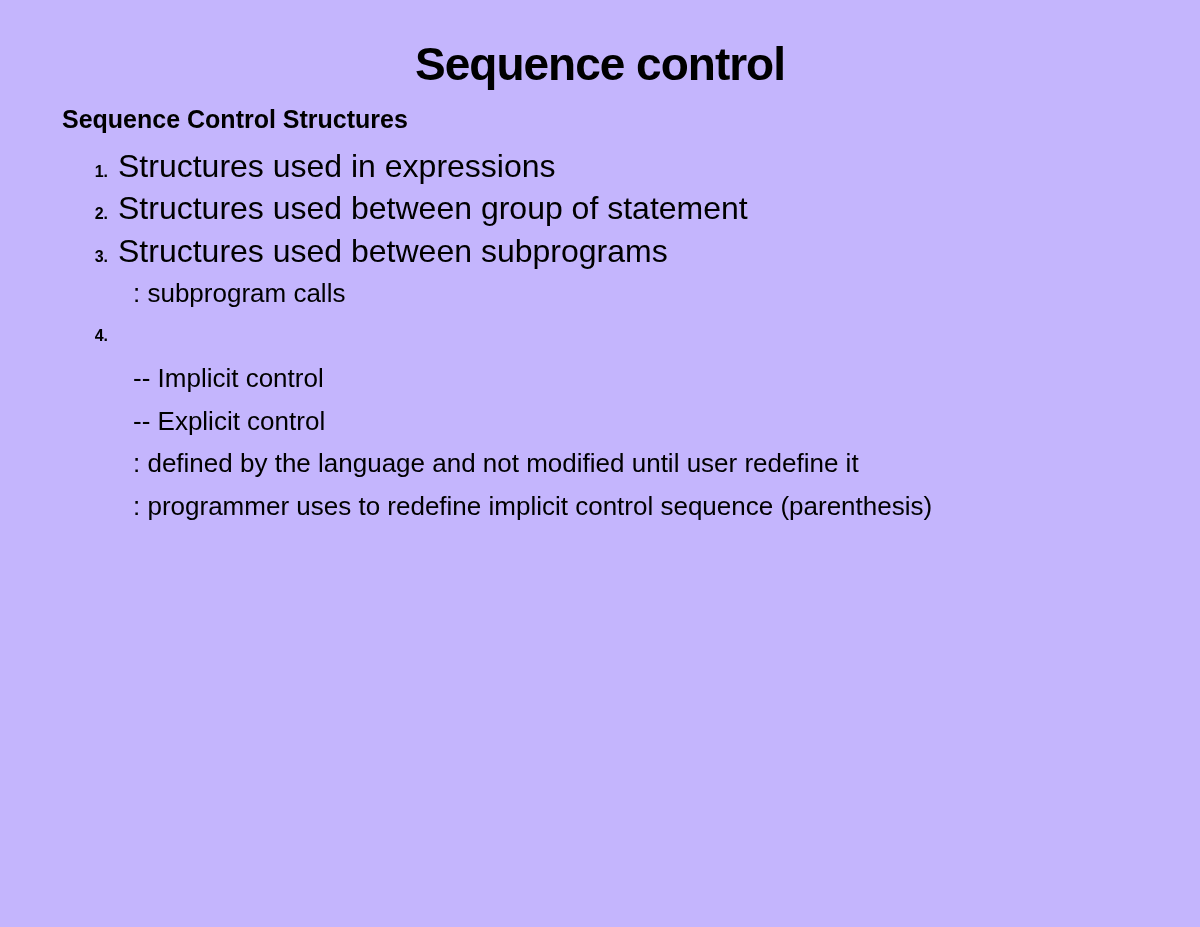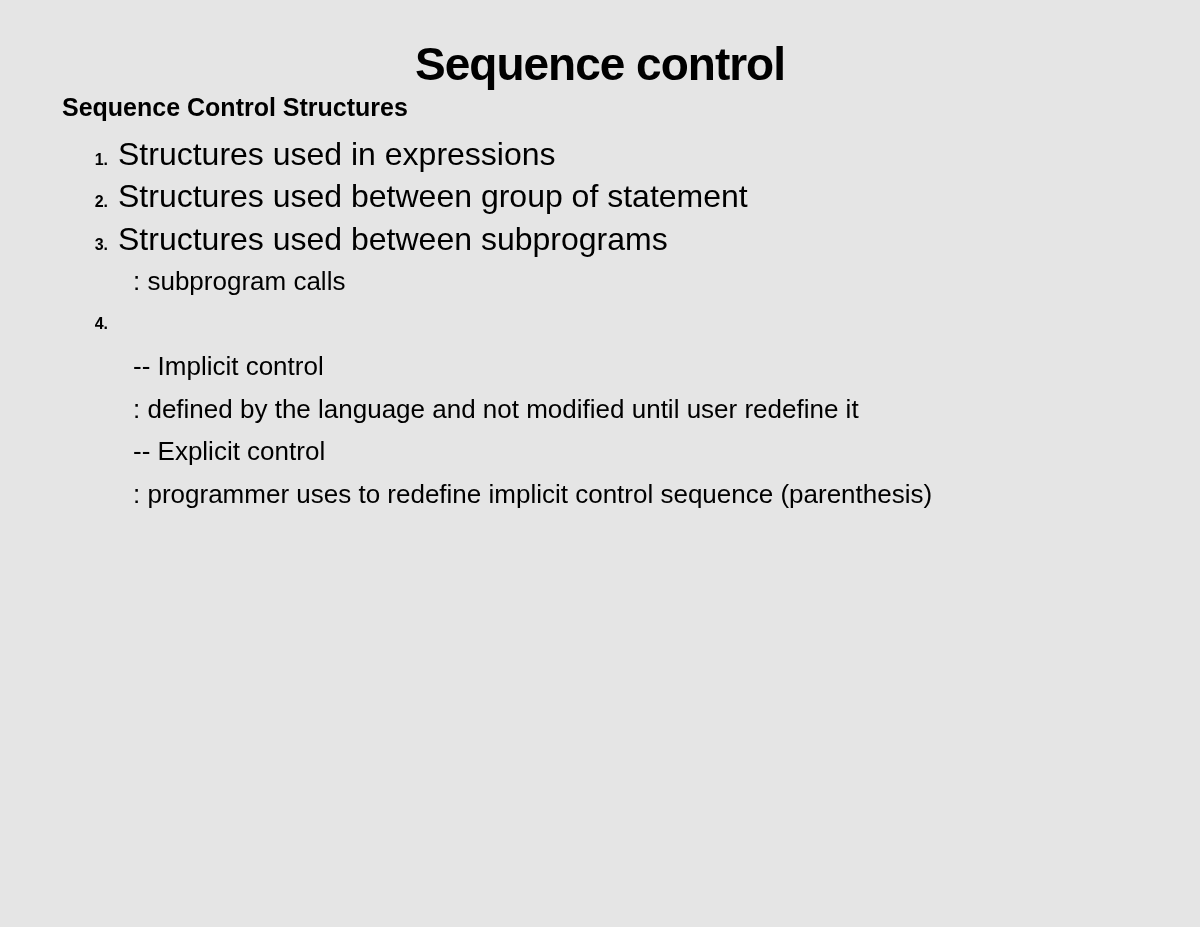--- a/index.html
+++ b/index.html
@@ -5,35 +5,36 @@
   * { margin: 0; padding: 0; box-sizing: border-box; }
   html, body { background: #ffffff; }
   body {
     font-family: "Liberation Sans", "DejaVu Sans", sans-serif;
     color: #000000;
   }
   .slide {
     position: relative;
     width: 1200px;
     height: 927px;
-    background: #e5e5e5;
+    background: #c4b5fd;
     overflow: hidden;
   }
   .slide-title {
     margin-top: 38px;
     text-align: center;
     font-size: 46px;
     font-weight: 700;
     letter-spacing: -1px;
     line-height: 1.15;
     color: #000000;
   }
   .content {
     padding-left: 62px;
     padding-right: 40px;
+    margin-top: 12px;
   }
   .section-heading {
     font-size: 25px;
     font-weight: 700;
     line-height: 1.35;
     margin-bottom: 8px;
   }
   .outline-item { }
   .line {
     display: flex;
@@ -92,20 +93,20 @@
           <span class="main-text">Structures used between subprograms</span>
         </div>
         <div class="line subline">: subprogram calls</div>
       </div>
 
       <div class="outline-item">
         <div class="line">
           <span class="num">4.</span>
         </div>
         <div class="line subline">-- Implicit control</div>
+        <div class="line subline">-- Explicit control</div>
         <div class="line subline">: defined by the language and not modified until user redefine it</div>
-        <div class="line subline">-- Explicit control</div>
         <div class="line subline">: programmer uses to redefine implicit control sequence (parenthesis)</div>
       </div>
 
     </div>
   </div>
 </div>
 
 </body></html>

